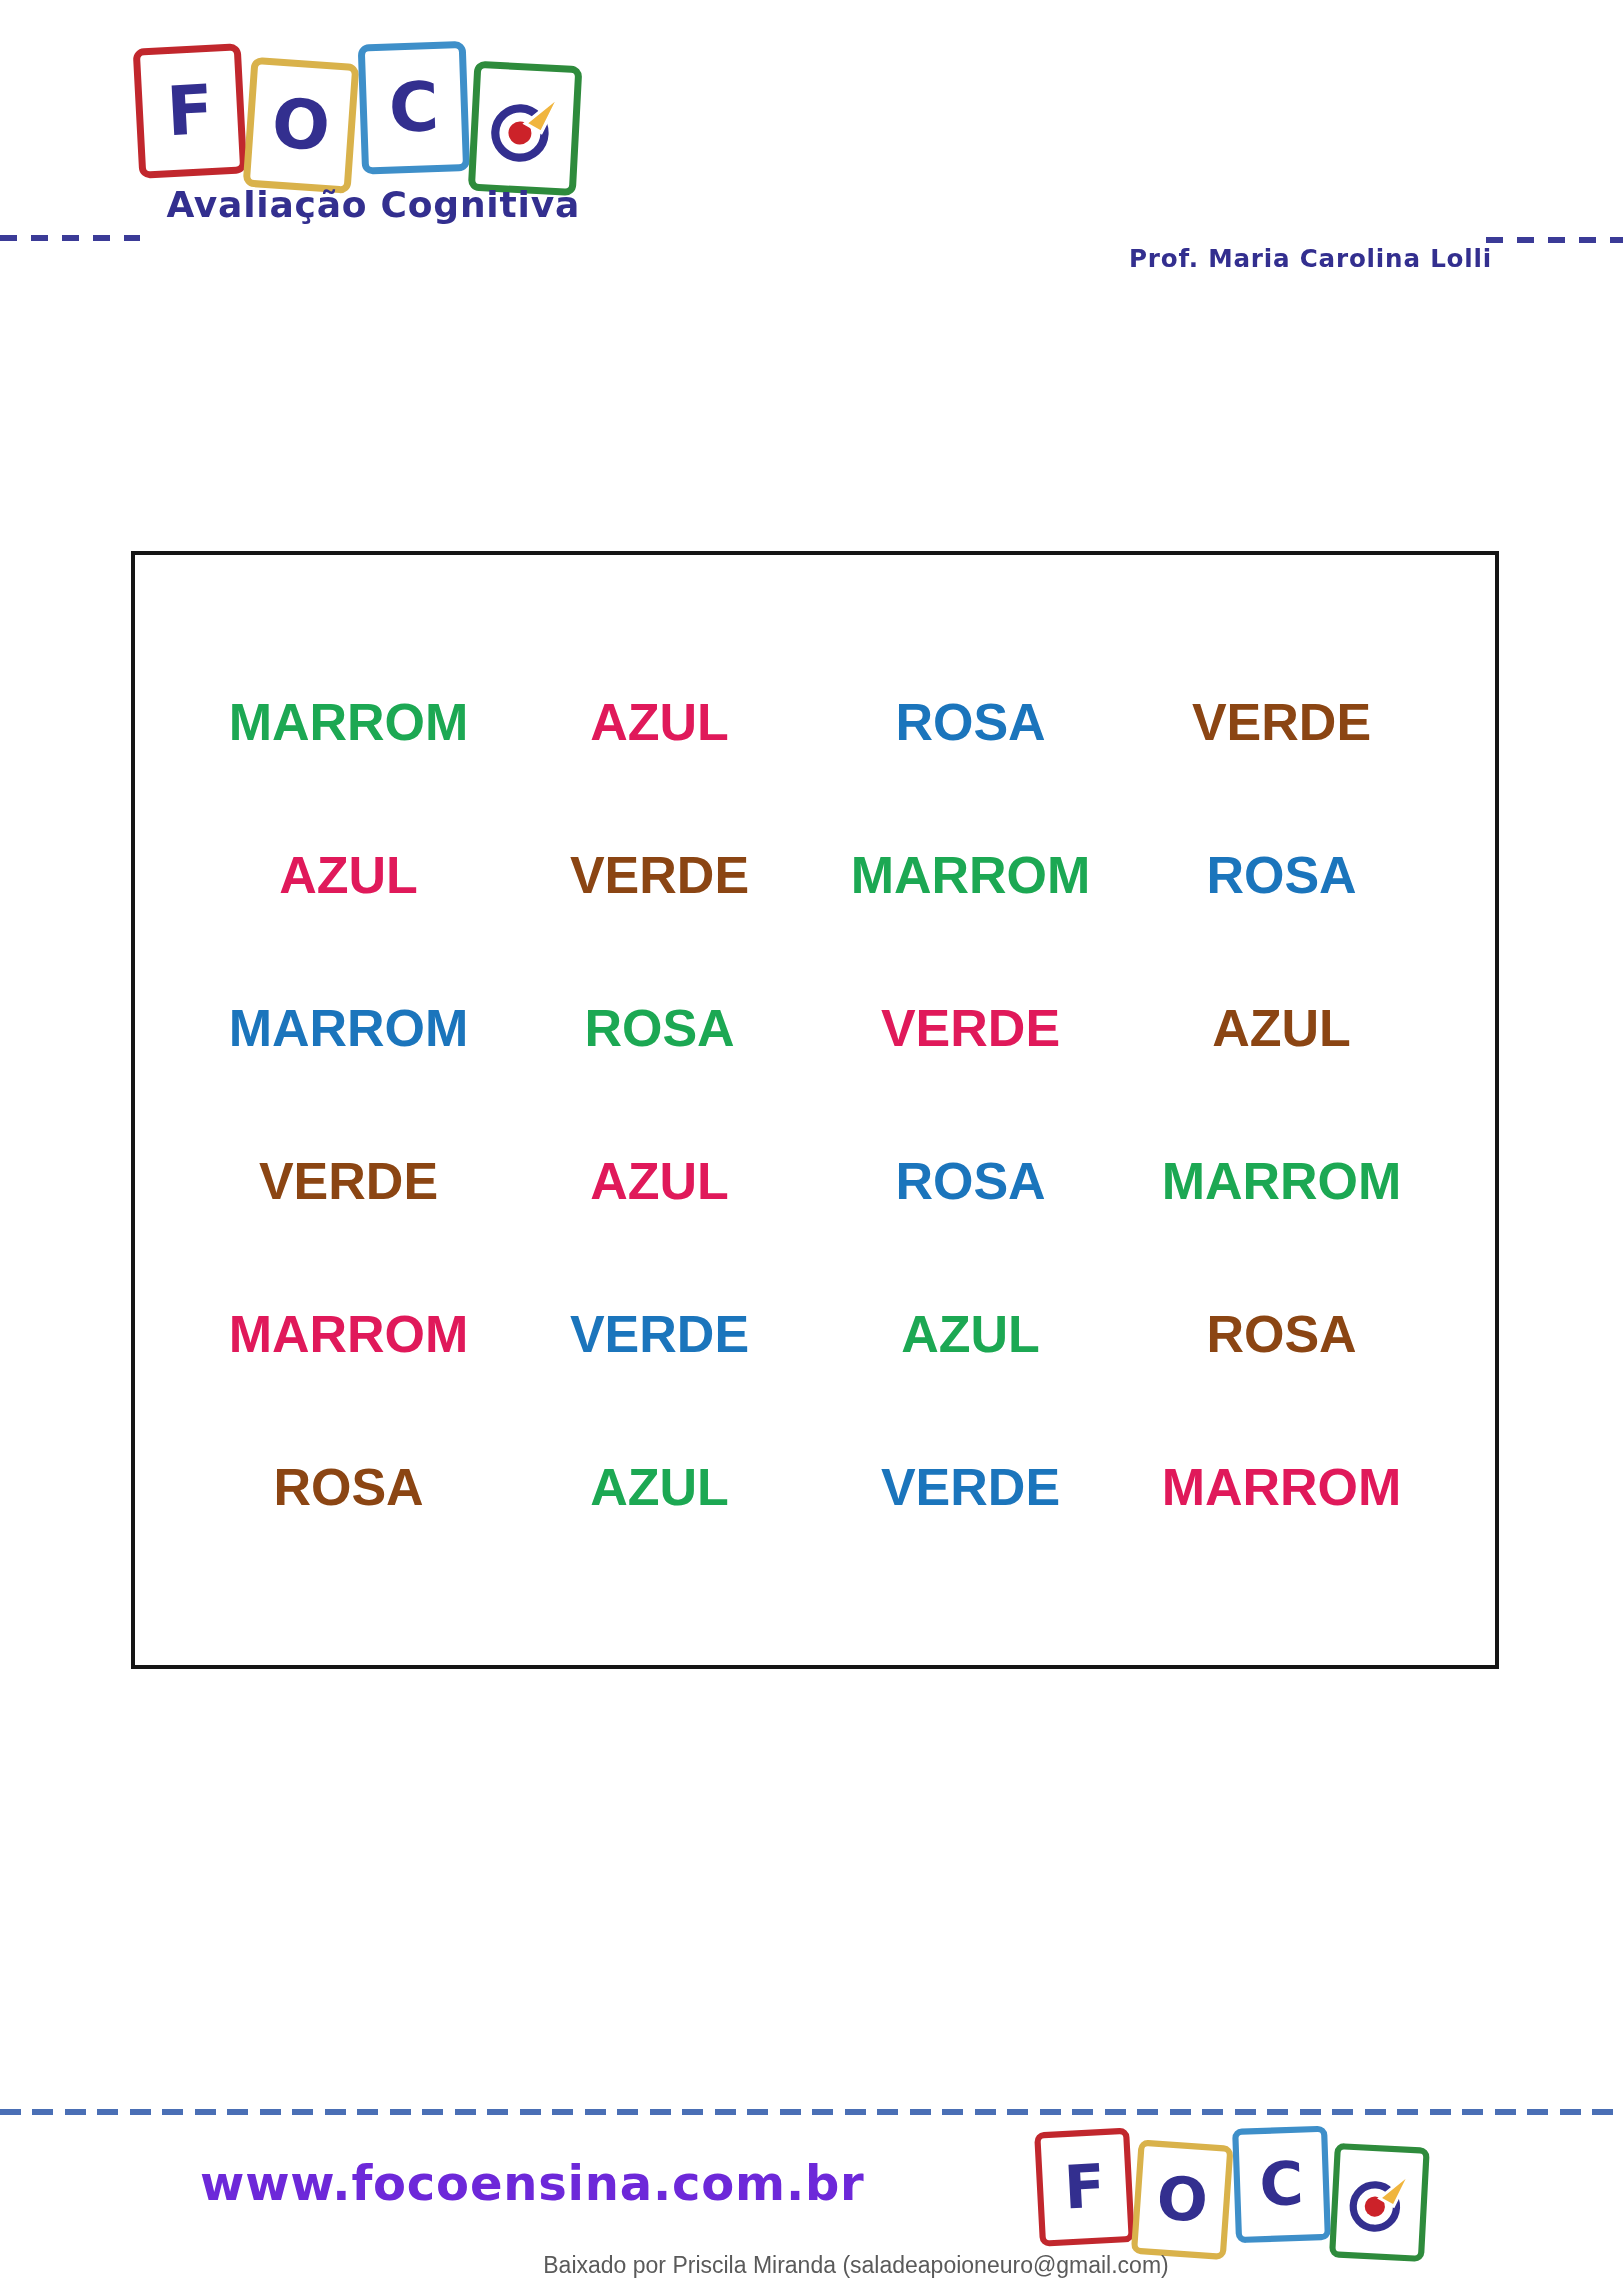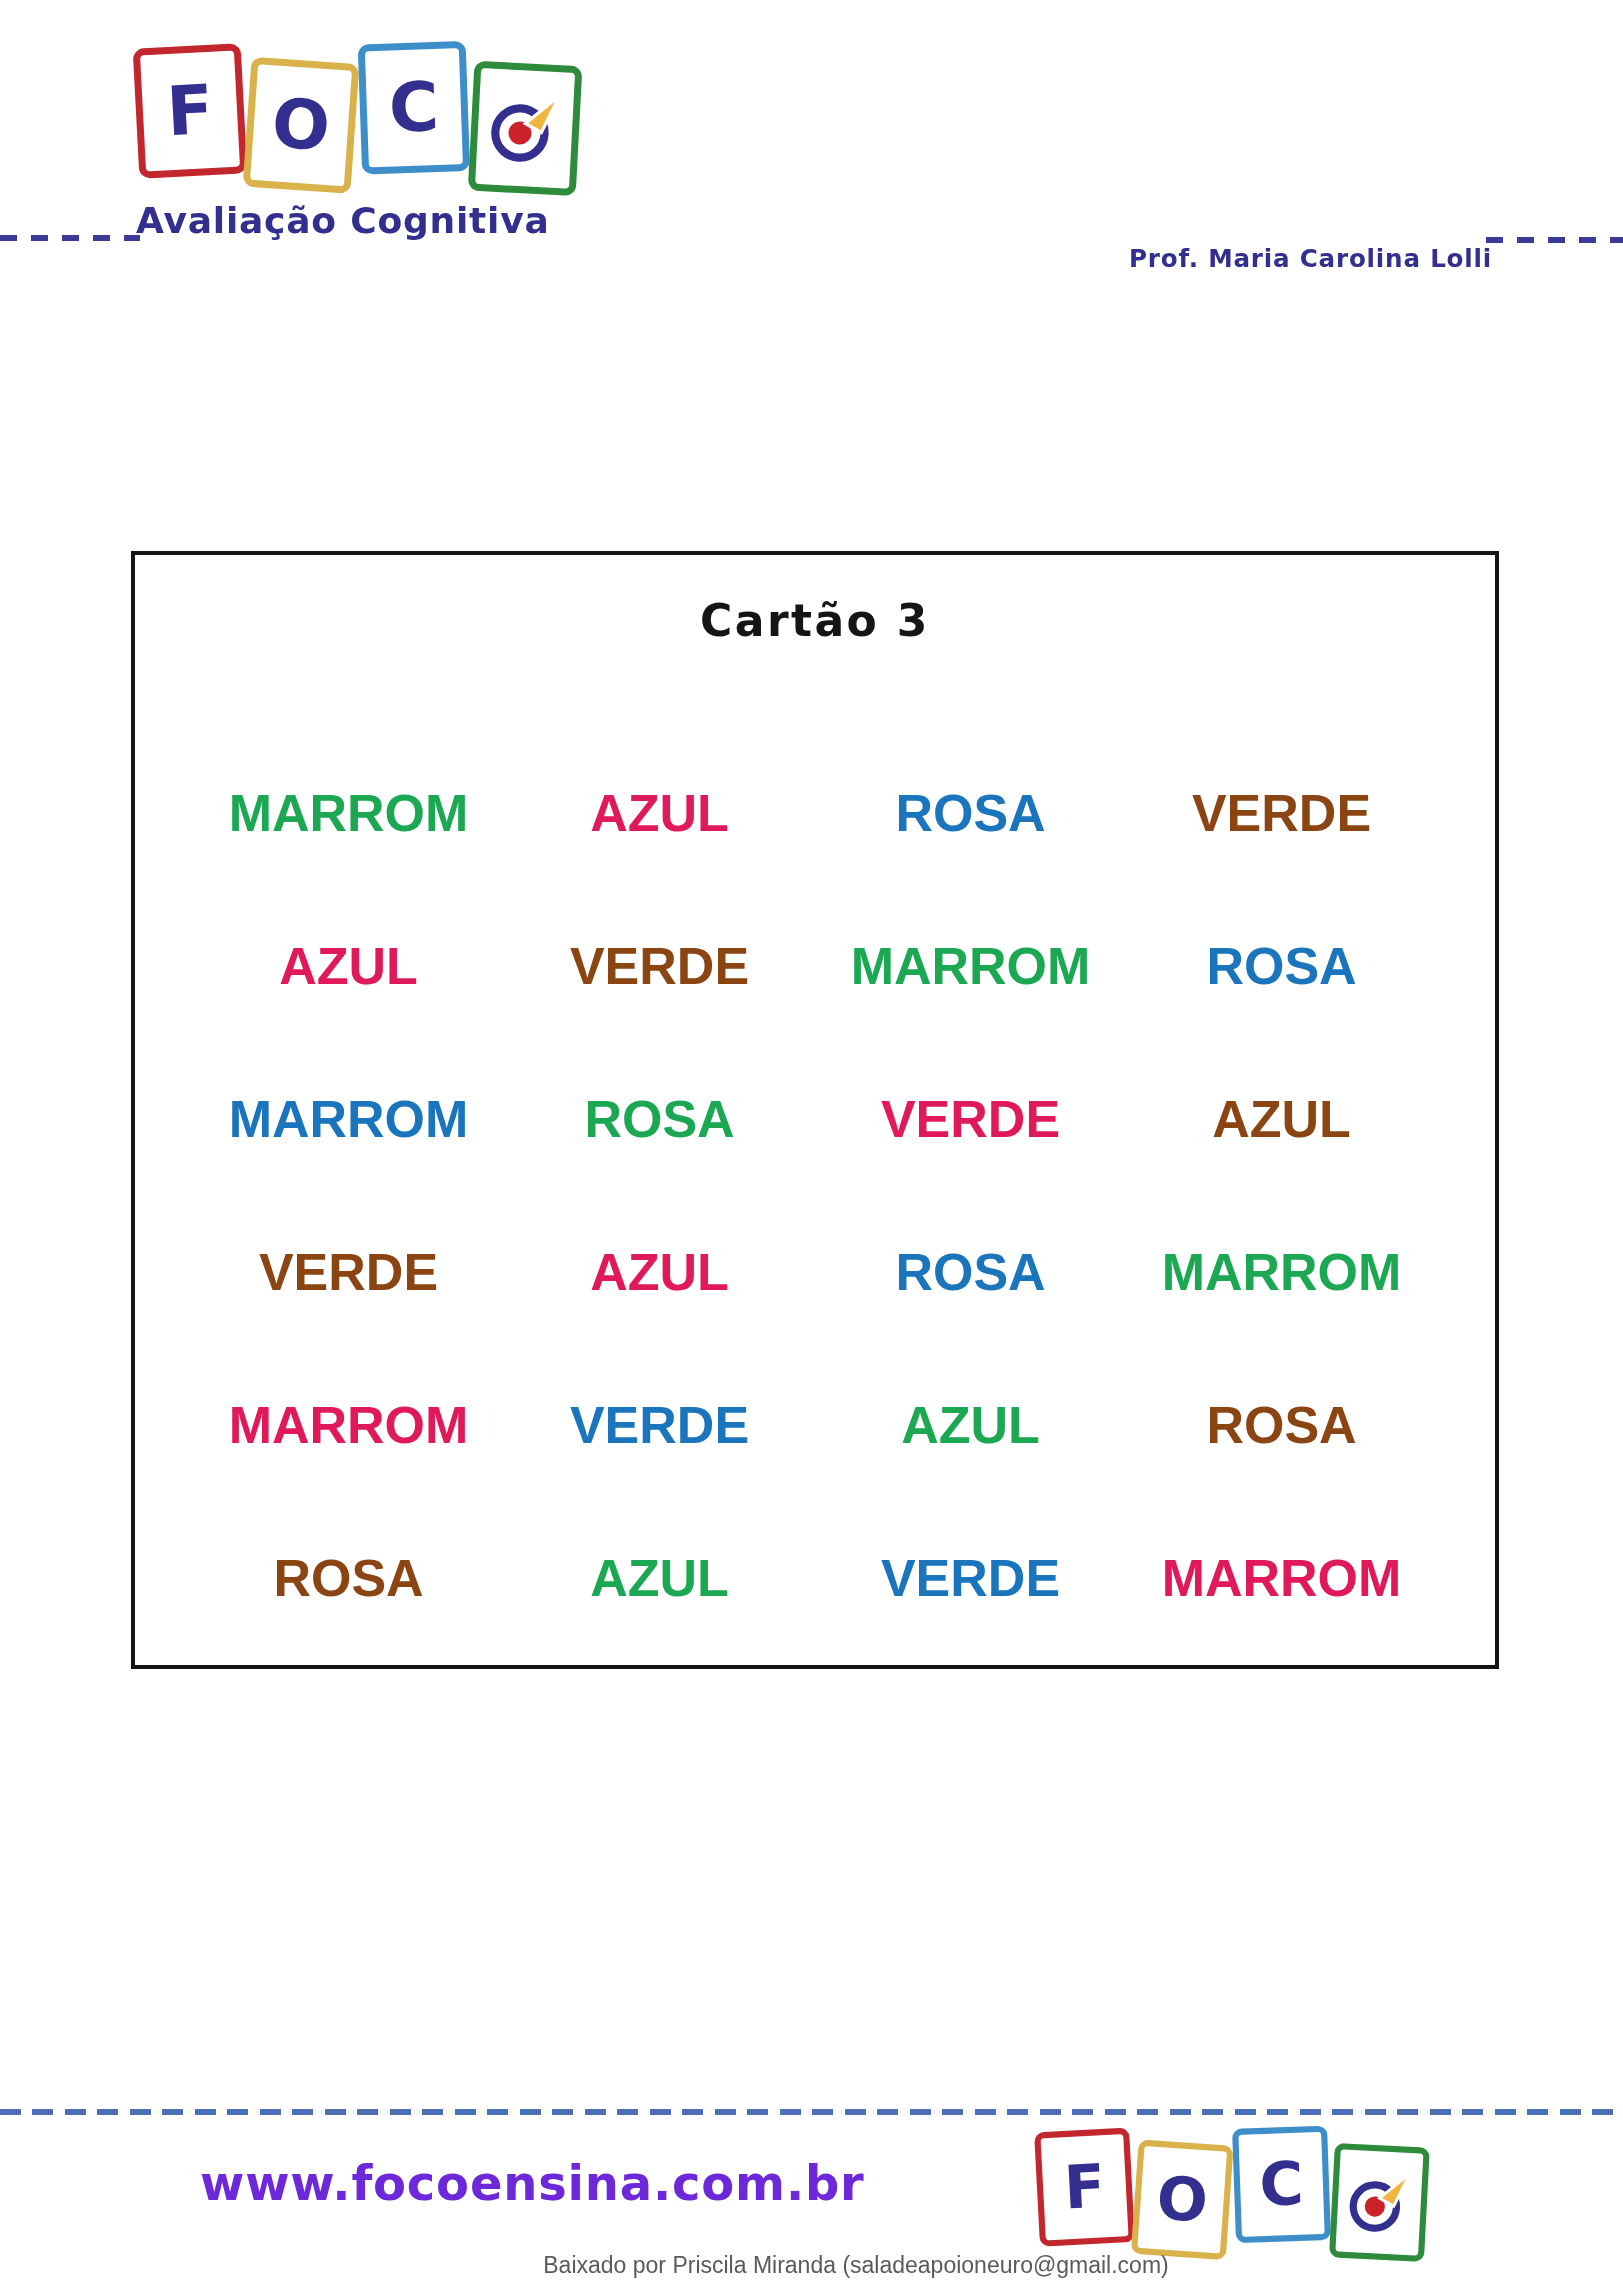--- a/index.html
+++ b/index.html
@@ -23,22 +23,22 @@
   .b-green  { border: 7.1px solid #2e8b3c; transform: rotate(3deg)  translateY(17.4px); margin-left: 4px; }
   .block-letter {
     font-family: "DejaVu Sans", sans-serif; font-weight: 700;
     font-size: 68px; color: #332f8f; line-height: 1;
   }
   .target-svg { width: 82px; height: 82px; }
 
   .header-logo { position: absolute; left: 136px; top: 46px; }
   .logo-subtitle {
     position: absolute; left: 136px; top: 184px; width: 444px;
-    text-align: left; font-family: "DejaVu Sans", sans-serif;
-    font-weight: 700; font-size: 36px; color: #332f8f; letter-spacing: 0.8px; margin-top: 16px;
+    text-align: right; font-family: "DejaVu Sans", sans-serif;
+    font-weight: 700; font-size: 36px; color: #332f8f; letter-spacing: 0.8px;
   }
   .professor {
     position: absolute; right: 132px; top: 200px;
     font-family: "DejaVu Sans", sans-serif; font-weight: 700;
     font-size: 24.6px; color: #332f8f; letter-spacing: 0.8px; margin-top: 44px;
   }
 
   
   .dash { position: absolute; height: 6.3px; }
   .dash-indigo { background: repeating-linear-gradient(90deg, #3b3b97 0 17.4px, transparent 17.4px 31px); }
@@ -106,21 +106,20 @@
     </div>
   </div>
   <div class="logo-subtitle">Avaliação Cognitiva</div>
 
   <div class="professor">Prof. Maria Carolina Lolli</div>
 
   <div class="dash dash-indigo dash-left"></div>
   <div class="dash dash-indigo dash-right"></div>
 
   <div class="card">
-    <div class="card-title">Cartão 3</div>
     <div class="word-grid">
         <div class="word-row">
           <div class="stroop-word" style="color: rgb(28, 168, 83);">MARROM</div>
           <div class="stroop-word" style="color: rgb(224, 25, 90);">AZUL</div>
           <div class="stroop-word" style="color: rgb(27, 117, 188);">ROSA</div>
           <div class="stroop-word" style="color: rgb(139, 69, 19);">VERDE</div>
         </div>
         <div class="word-row">
           <div class="stroop-word" style="color: rgb(224, 25, 90);">AZUL</div>
           <div class="stroop-word" style="color: rgb(139, 69, 19);">VERDE</div>

